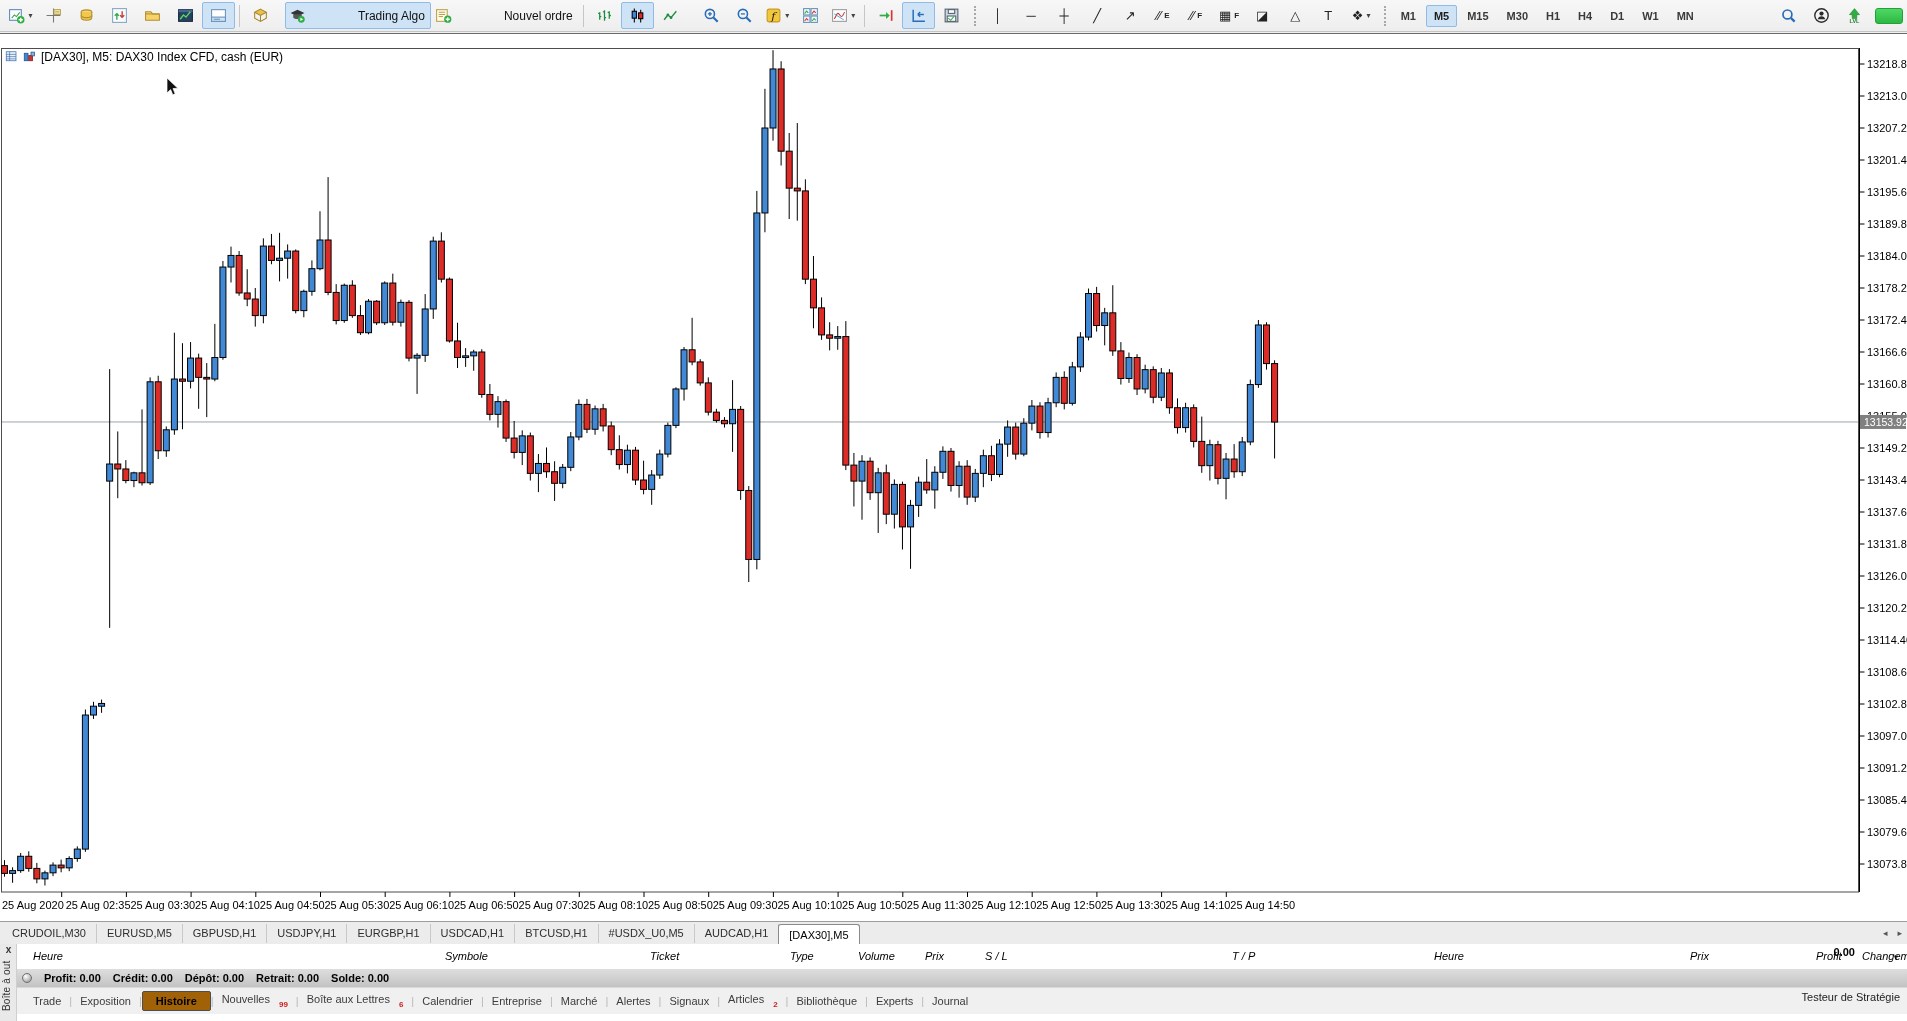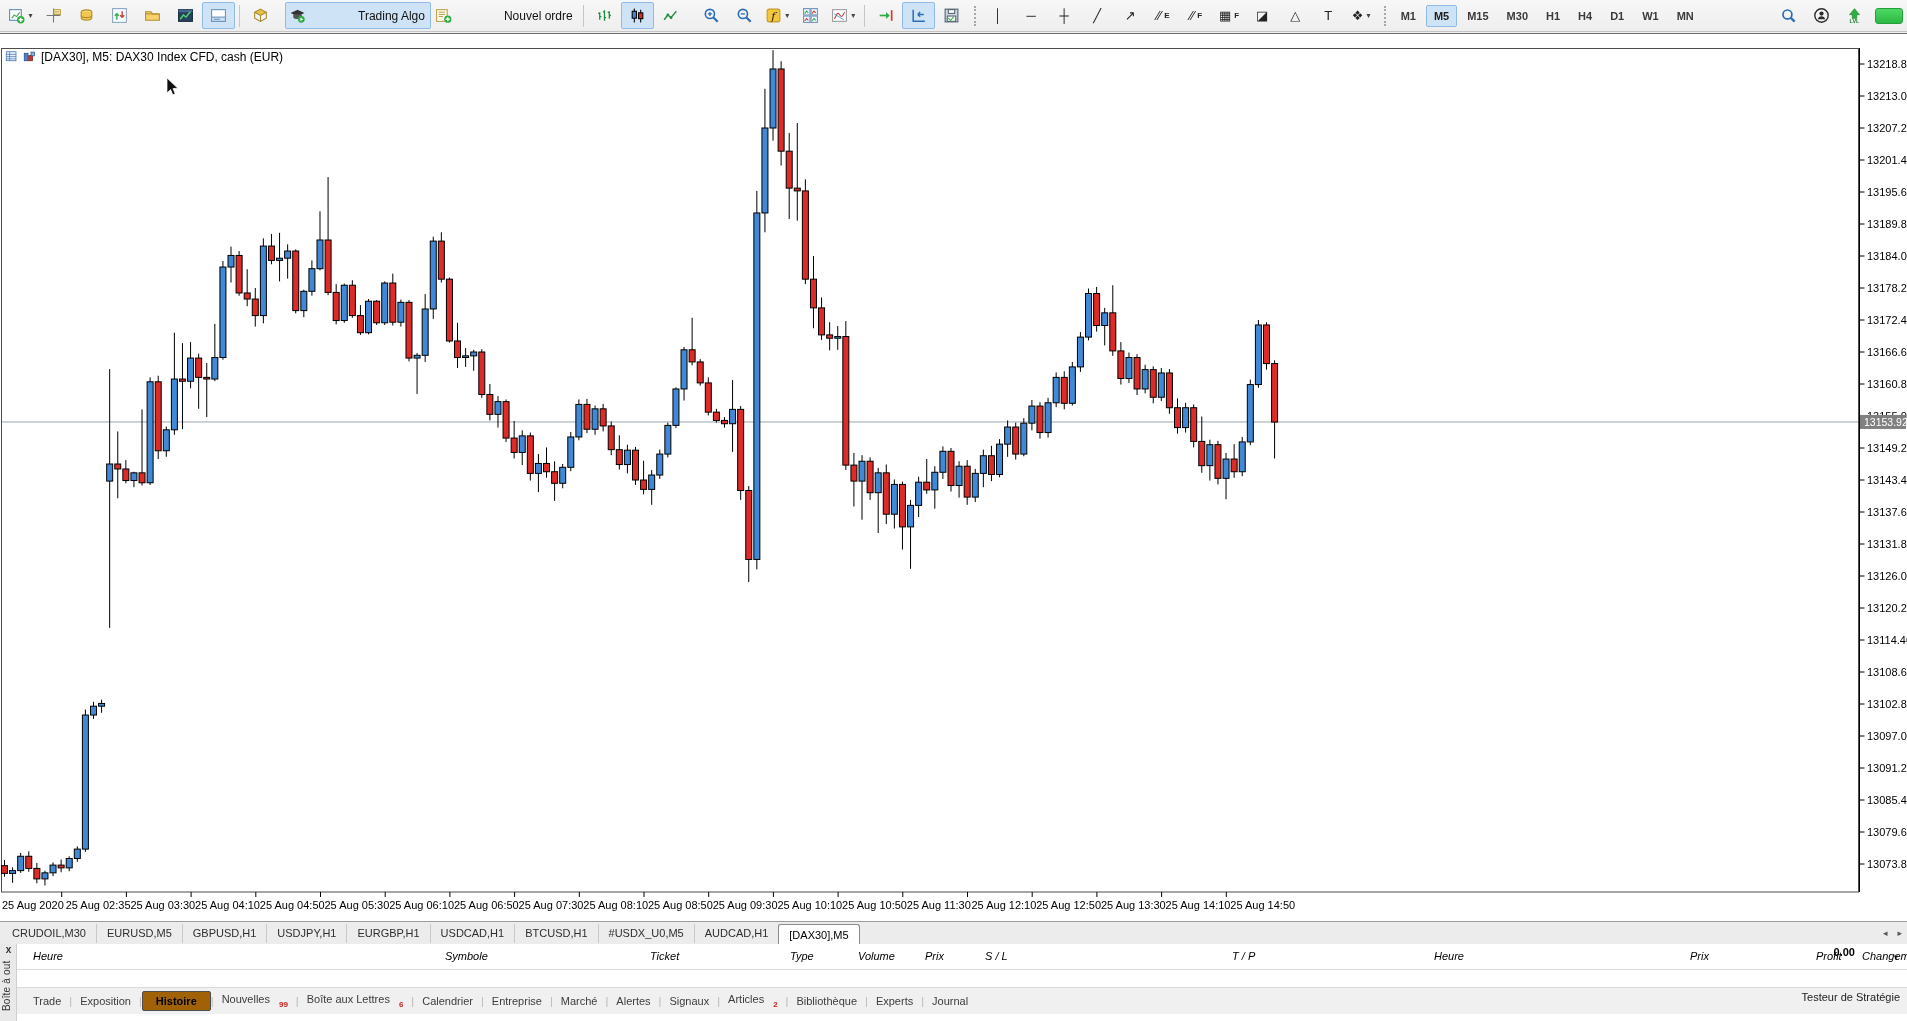--- a/index.html
+++ b/index.html
@@ -757,20 +757,28 @@
       <span class="hcol" style="left: 773px;">Type</span>
       <span class="hcol" style="left: 841px;">Volume</span>
       <span class="hcol" style="left: 908px;">Prix</span>
       <span class="hcol" style="left: 968px;">S / L</span>
       <span class="hcol" style="left: 1215px;">T / P</span>
       <span class="hcol" style="left: 1417px;">Heure</span>
       <span class="hcol" style="left: 1673px;">Prix</span>
       <span class="hcol" style="left: 1799px;">Profit</span>
       <span class="hcol" style="left: 1845px;">Changem...</span>
     </div>
+  <div id="summary-row">
+    <span class="sum-bullet"></span>
+  <span class="sum-item">Profit: 0.00</span>
+      <span class="sum-item">Crédit: 0.00</span>
+      <span class="sum-item">Dépôt: 0.00</span>
+      <span class="sum-item">Retrait: 0.00</span>
+      <span class="sum-item">Solde: 0.00</span>
+    </div>
   <div id="summary-profit">0.00</div>
   <div id="bottom-bar">
       <span class="bt-tab">Trade</span>
       <span class="bt-sep">|</span>
       <span class="bt-tab">Exposition</span>
       <span class="bt-sep">|</span>
       <span class="bt-tab active">Histoire</span>
       <span class="bt-sep">|</span>
       <span class="bt-tab">Nouvelles<span class="bt-badge">99</span></span>
       <span class="bt-sep">|</span>

